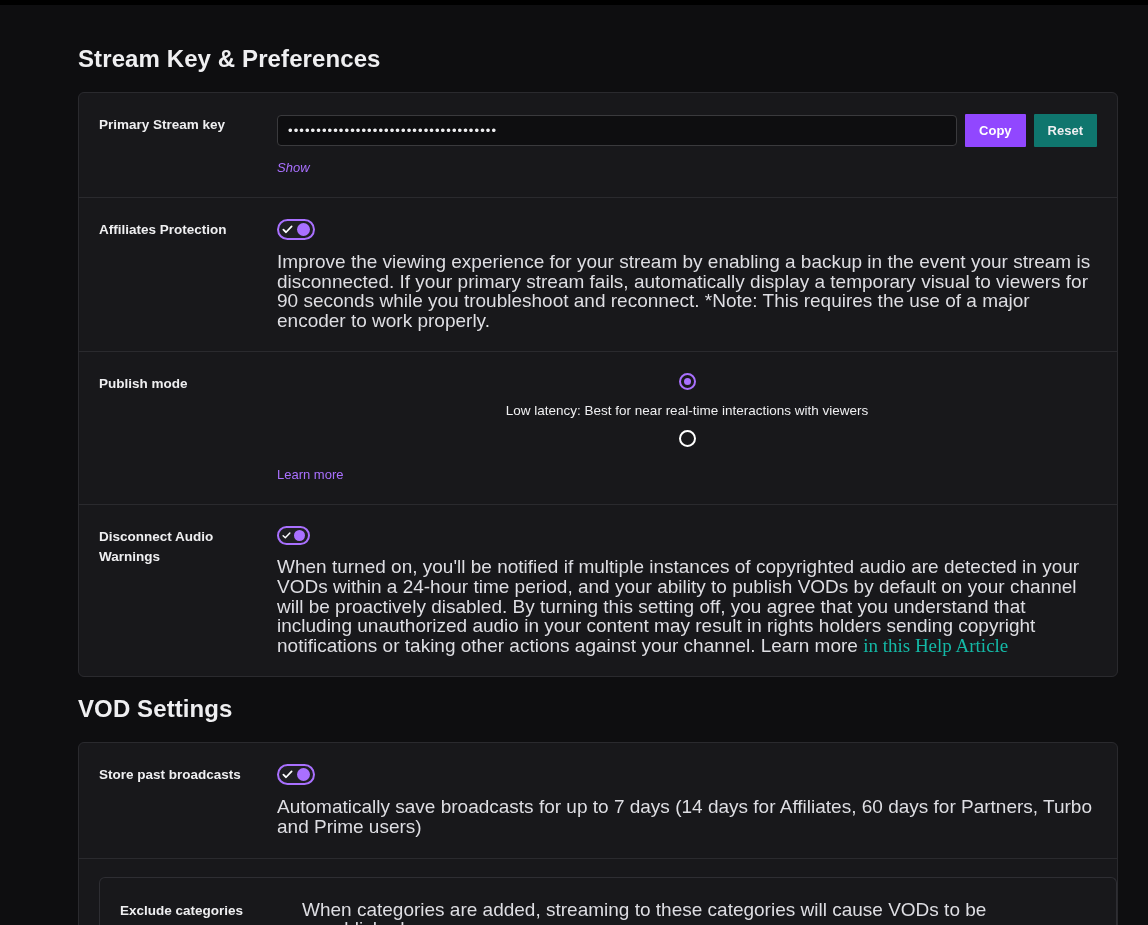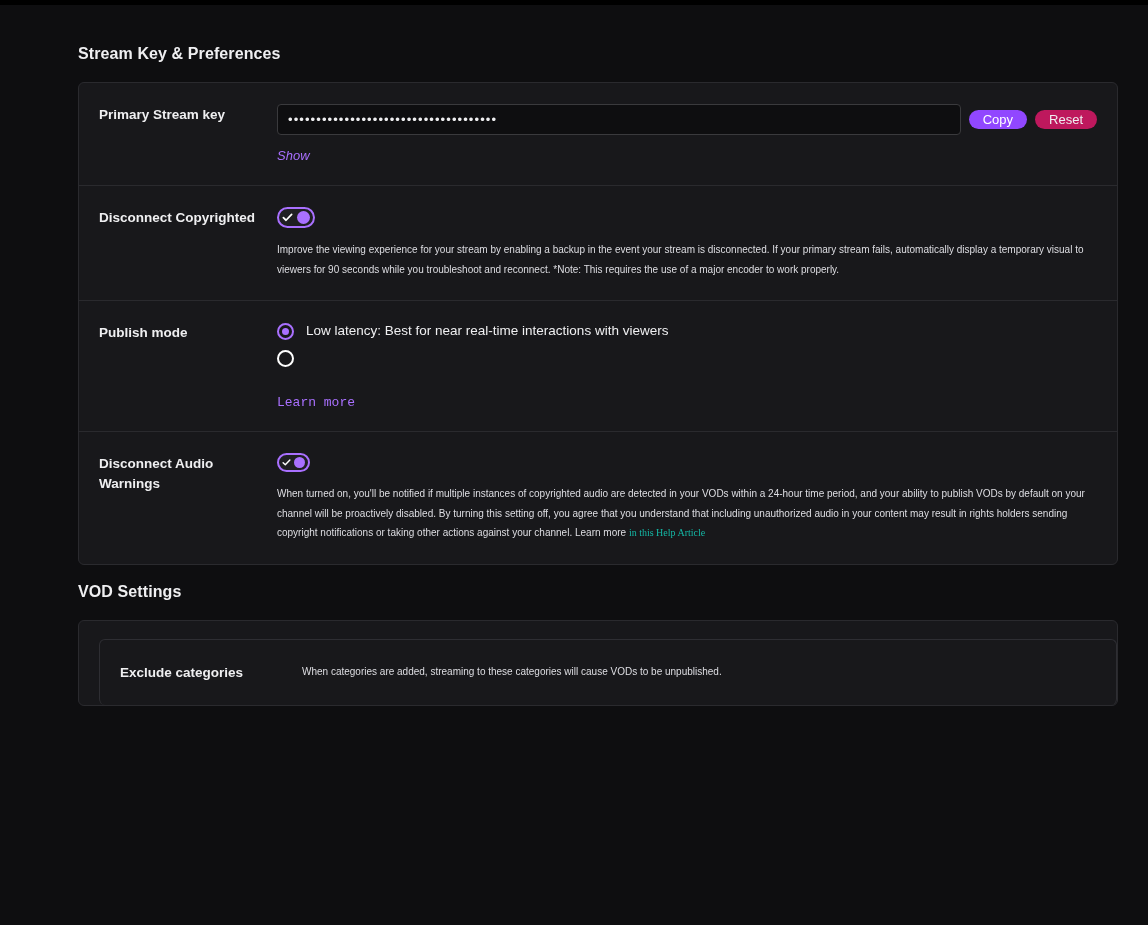--- a/index.html
+++ b/index.html
@@ -28,21 +28,21 @@
     width: 1148px;
   }
 
   .content {
     width: 1040px;
     margin-left: 78px;
   }
 
   
   .section-title {
-    font-size: 16px;
+    font-size: 24px;
     font-weight: bold;
     color: #efeff1;
     letter-spacing: 0.1px;
   }
   .section-title.first { margin-top: 40px; }
   .section-title.vod { margin-top: 18px; }
 
   
   .panel {
     margin-top: 19px;
@@ -69,21 +69,21 @@
     line-height: 20px;
     padding-top: 1px;
   }
 
   .row-body {
     flex: 1 1 auto;
     min-width: 0;
   }
 
   .desc {
-    font-size: 10px;
+    font-size: 19px;
     line-height: 19.6px;
     color: #dedee3;
   }
 
   
   .key-line {
     display: flex;
     align-items: center;
     gap: 8px;
   }
@@ -99,32 +99,32 @@
     padding: 0 10px;
     letter-spacing: 1.1px;
     font-family: "Liberation Sans", sans-serif;
     display: flex;
     align-items: center;
     overflow: hidden;
     white-space: nowrap;
   }
 
   .btn {
-    height: 19px;
-    border-radius: 12px;
+    height: 33px;
+    border-radius: 1px;
     border: none;
     font-size: 13px;
-    font-weight: normal;
+    font-weight: bold;
     padding: 0 14px;
     cursor: pointer;
     font-family: "Liberation Sans", sans-serif;
     white-space: nowrap;
   }
   .btn-primary { background: #9147ff; color: #ffffff; }
-  .btn-secondary { background: #be185d; color: #efeff1; }
+  .btn-secondary { background: #0f766e; color: #efeff1; }
 
   .link {
     color: #a970ff;
     font-size: 13px;
     cursor: pointer;
     display: inline-block;
   }
   .show-link { margin-top: 13px; font-style: italic; }
 
   .link-inline { color: #14b8a6; cursor: pointer; font-family: Liberation Serif, serif; }
@@ -164,20 +164,21 @@
   .toggle.sm .check { width: 9px; height: 9px; flex: 0 0 9px; }
 
   .toggle-wrap { margin-bottom: 12px; }
 
   
   .radio-line {
     display: flex;
     align-items: center;
     gap: 12px;
     margin-bottom: 10px;
+    flex-direction: column;
   }
   .radio {
     width: 17px;
     height: 17px;
     border-radius: 50%;
     flex: 0 0 17px;
     border: 2px solid #ffffff;
     background: transparent;
     position: relative;
     cursor: pointer;
@@ -193,21 +194,21 @@
     width: 7px;
     height: 7px;
     border-radius: 50%;
     background: #a970ff;
   }
   .radio-label {
     font-size: 13.5px;
     color: #efeff1;
     line-height: 18px;
   }
-  .learn-more { margin-top: 18px; font-family: Liberation Mono, monospace; }
+  .learn-more { margin-top: 10px; }
 
   
   .subpanel {
     margin: 18px 0 0 20px;
     background: #18181b;
     border: 1px solid #2e2e33;
     border-radius: 6px;
     border-bottom: none;
     overflow: hidden;
   }
@@ -233,21 +234,21 @@
           <div class="key-line">
             <div class="key-input" title="Stream key">•••••••••••••••••••••••••••••••••••••</div>
             <button class="btn btn-primary">Copy</button>
             <button class="btn btn-secondary">Reset</button>
           </div>
           <span class="link show-link">Show</span>
         </div>
       </div>
 
       <div class="row">
-        <div class="row-label">Disconnect Copyrighted</div>
+        <div class="row-label">Affiliates Protection</div>
         <div class="row-body">
           <div class="toggle-wrap">
             <div class="toggle">
               <svg class="check" viewBox="0 0 12 12">
                 <path d="M1.5 6.2 L4.4 9 L10.5 2.6" fill="none" stroke="#ffffff" stroke-width="1.9" stroke-linecap="round" stroke-linejoin="round"></path>
               </svg>
               <span class="knob"></span>
             </div>
           </div>
           <div class="desc">Improve the viewing experience for your stream by enabling a backup in the event your stream is disconnected. If your primary stream fails, automatically display a temporary visual to viewers for 90 seconds while you troubleshoot and reconnect. *Note: This requires the use of a major encoder to work properly.</div>
@@ -282,20 +283,34 @@
           <div class="desc"><span>When turned on, you'll be notified if multiple instances of copyrighted audio are detected in your VODs within a 24-hour time period, and your ability to publish VODs by default on your channel will be proactively disabled. By turning this setting off, you agree that you understand that including unauthorized audio in your content may result in rights holders sending copyright notifications or taking other actions against your channel. Learn more </span><span class="link-inline">in this Help Article</span></div>
         </div>
       </div>
 
     </div>
 
     <h1 class="section-title vod">VOD Settings</h1>
 
     <div class="panel">
 
+      <div class="row">
+        <div class="row-label">Store past broadcasts</div>
+        <div class="row-body">
+          <div class="toggle-wrap">
+            <div class="toggle">
+              <svg class="check" viewBox="0 0 12 12">
+                <path d="M1.5 6.2 L4.4 9 L10.5 2.6" fill="none" stroke="#ffffff" stroke-width="1.9" stroke-linecap="round" stroke-linejoin="round"></path>
+              </svg>
+              <span class="knob"></span>
+            </div>
+          </div>
+          <div class="desc">Automatically save broadcasts for up to 7 days (14 days for Affiliates, 60 days for Partners, Turbo and Prime users)</div>
+        </div>
+      </div>
 
       <div class="subpanel">
 
 
         <div class="row">
           <div class="row-label">Exclude categories</div>
           <div class="row-body">
             <div class="desc">When categories are added, streaming to these categories will cause VODs to be unpublished.</div>
 
           </div>

